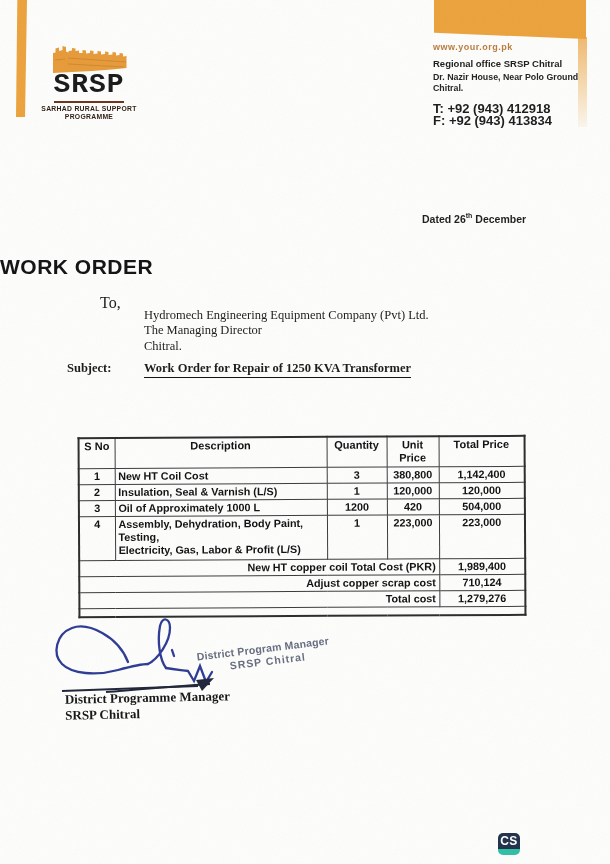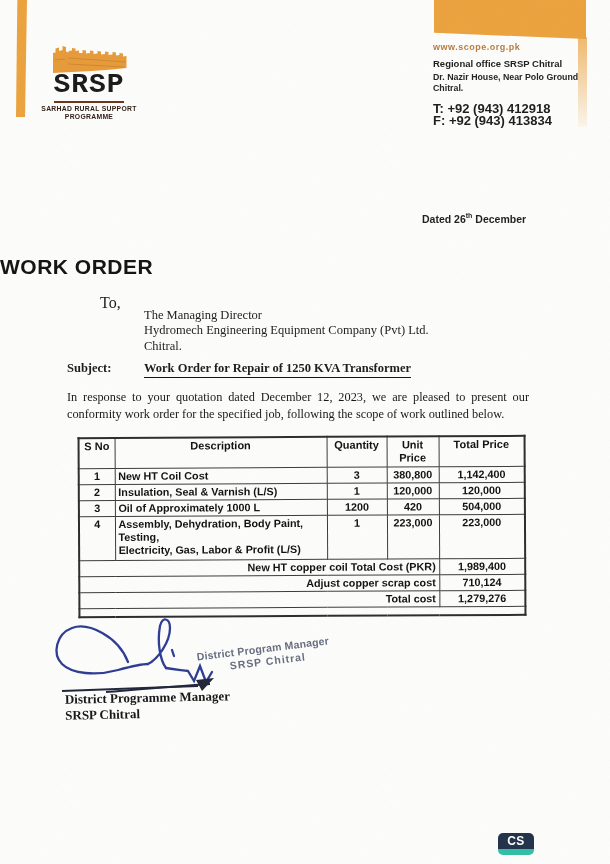--- a/index.html
+++ b/index.html
@@ -67,21 +67,21 @@
   .sig-svg{left:48px;top:612px;}
   .stamp{left:197px;top:642px;width:140px;transform:rotate(-7deg);
          color:rgba(88,96,115,.92);font-weight:700;font-size:10.5px;line-height:13px;
          letter-spacing:.2px;}
   .stamp .l2{text-align:center;letter-spacing:1px;}
   .name-block{left:65px;top:690px;transform:rotate(-1.2deg);
          font-family:"Liberation Serif",serif;font-weight:700;font-size:13px;line-height:16px;
          color:#141414;}
 
   
-  .cs-badge{left:498px;top:833px;width:36px;height:22px;border-radius:5px;
+  .cs-badge{left:498px;top:833px;width:22px;height:22px;border-radius:5px;
       background:linear-gradient(180deg,#20304A 0%,#20304A 74%,#2EBFA5 74%);
       color:#fff;font-weight:700;font-size:12px;text-align:center;line-height:17px;
       letter-spacing:.5px;}
   .cs-text{left:525px;top:875px;font-family:"Liberation Serif",serif;font-size:14.5px;
       color:#2e2e2e;}
 
   .noise{left:0;top:0;opacity:.05;pointer-events:none;}
 </style>
 </head>
 <body>
@@ -101,50 +101,46 @@
     <path fill="none" stroke="#C9832D" stroke-width="0.8" d="M3,16 L13,15 M16,14 L74,18 M16,20 L72,23"></path>
   </svg>
   <div class="abs logo-acronym">SRSP</div>
   <div class="abs logo-rule"></div>
   <div class="abs logo-org">
     <div>SARHAD RURAL SUPPORT</div>
     <div>PROGRAMME</div>
   </div>
 
   <div class="abs contact">
-    <div class="website">www.scope.org.pk</div>
+    <div class="website">www.your.org.pk</div>
     <div class="office">Regional office SRSP Chitral</div>
     <div class="caddr">
       <div>Dr. Nazir House, Near Polo Ground</div>
       <div>Chitral.</div>
     </div>
     <div class="cphone">
       <div>T: +92 (943) 412918</div>
       <div>F: +92 (943) 413834</div>
     </div>
   </div>
 
   <div class="abs dated"><span>Dated 26</span><sup>th</sup><span> December</span></div>
 
   <div class="abs title">WORK ORDER</div>
 
   <div class="abs to serif">To,</div>
   <div class="abs addr serif">
+    <div>Hydromech Engineering Equipment Company (Pvt) Ltd.</div>
     <div>The Managing Director</div>
-    <div>Hydromech Engineering Equipment Company (Pvt) Ltd.</div>
     <div>Chitral.</div>
   </div>
 
   <div class="abs subj-label serif">Subject:</div>
   <div class="abs subj-text serif">Work Order for Repair of 1250 KVA Transformer</div>
 
-  <div class="abs body serif">
-    <div class="l1">In response to your quotation dated December 12, 2023, we are pleased to present our</div>
-    <div>conformity work order for the specified job, following the scope of work outlined below.</div>
-  </div>
 
   <div class="abs table-wrap">
     <table class="cost-table">
       <colgroup>
         <col style="width:36px">
           <col style="width:212px">
           <col style="width:60px">
         <col style="width:52px">
           <col style="width:86px">
       </colgroup>

